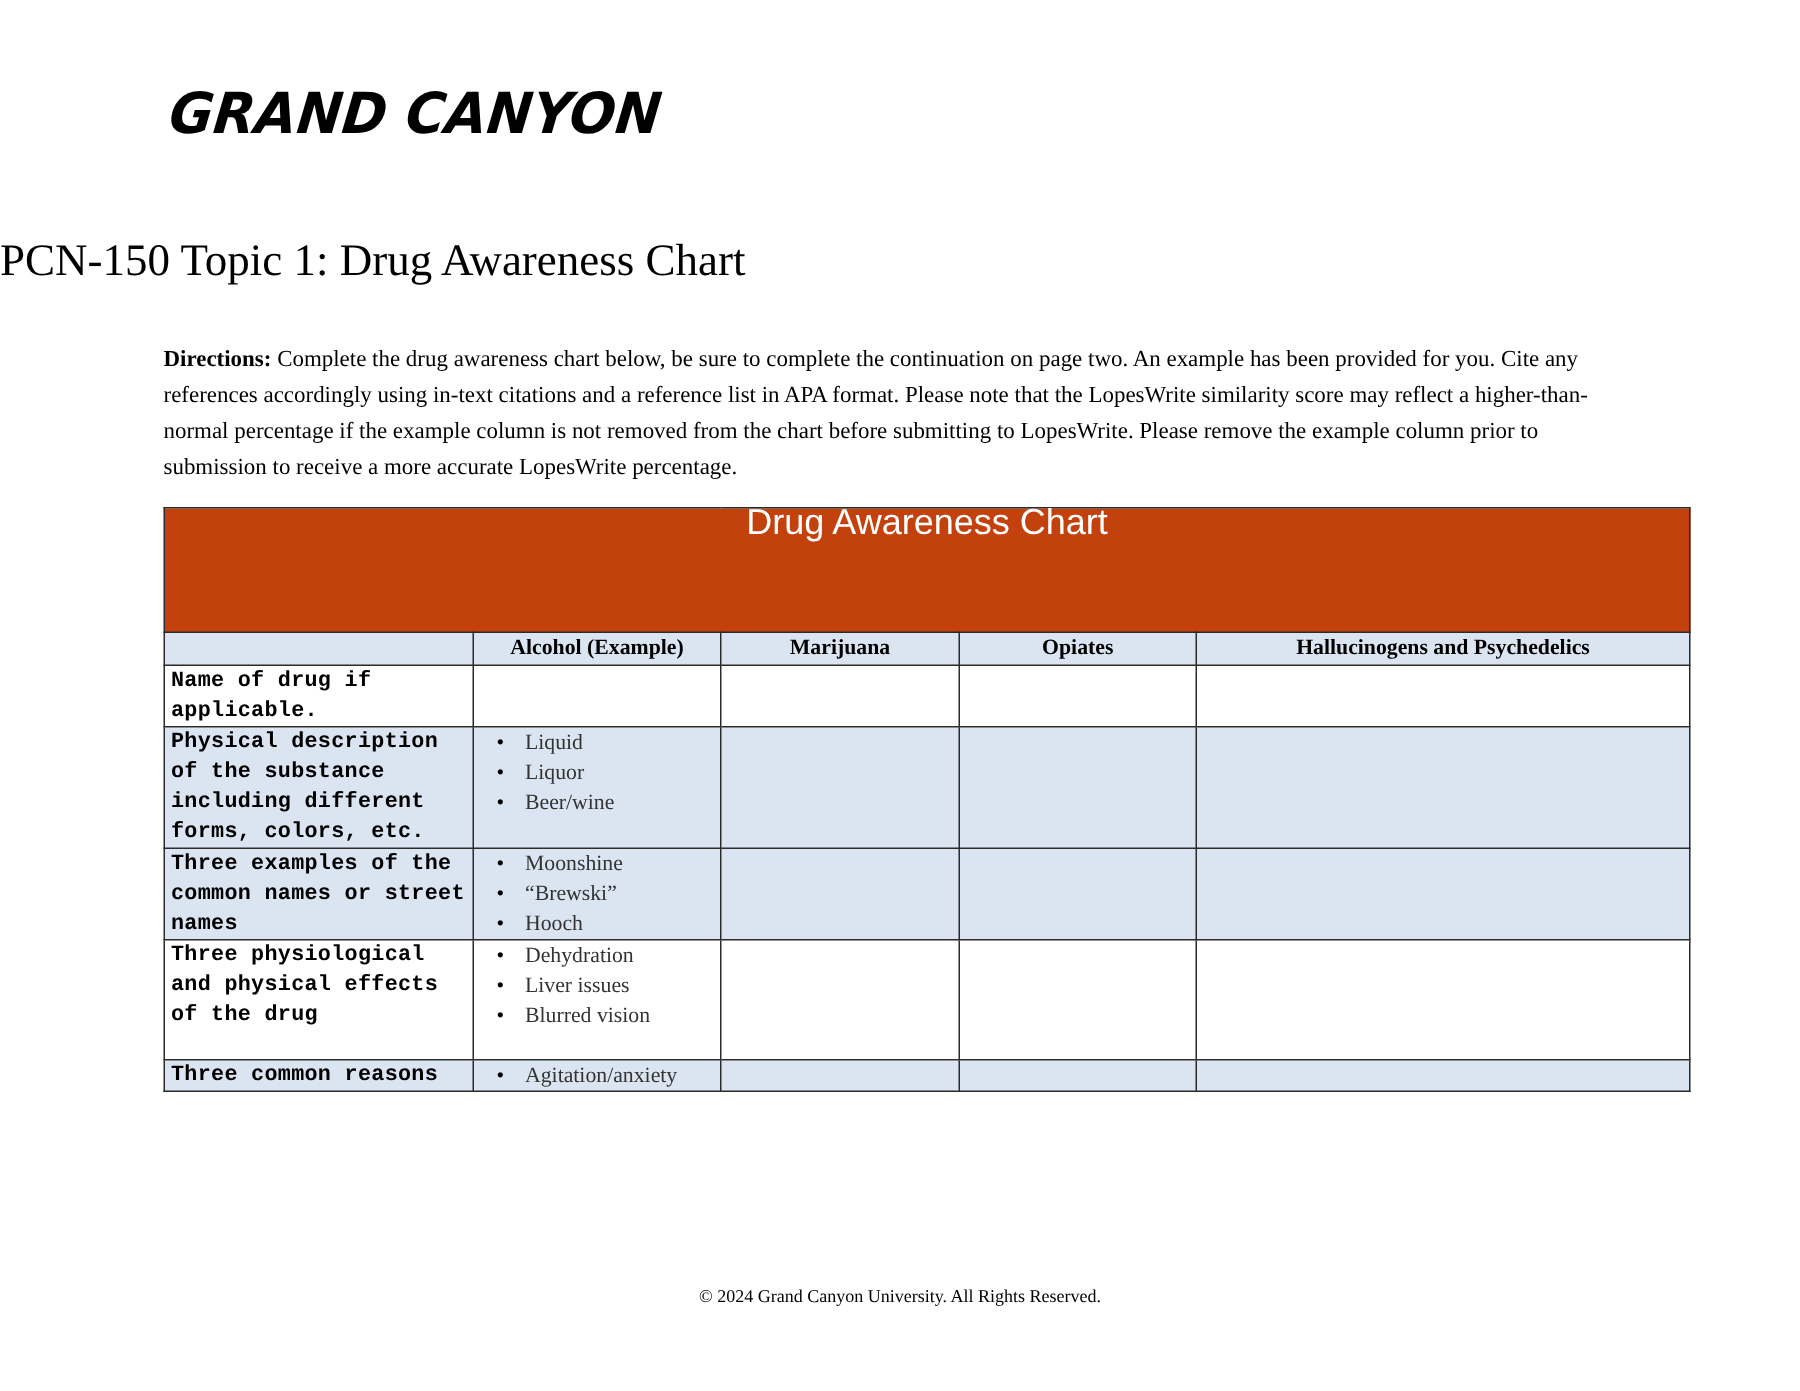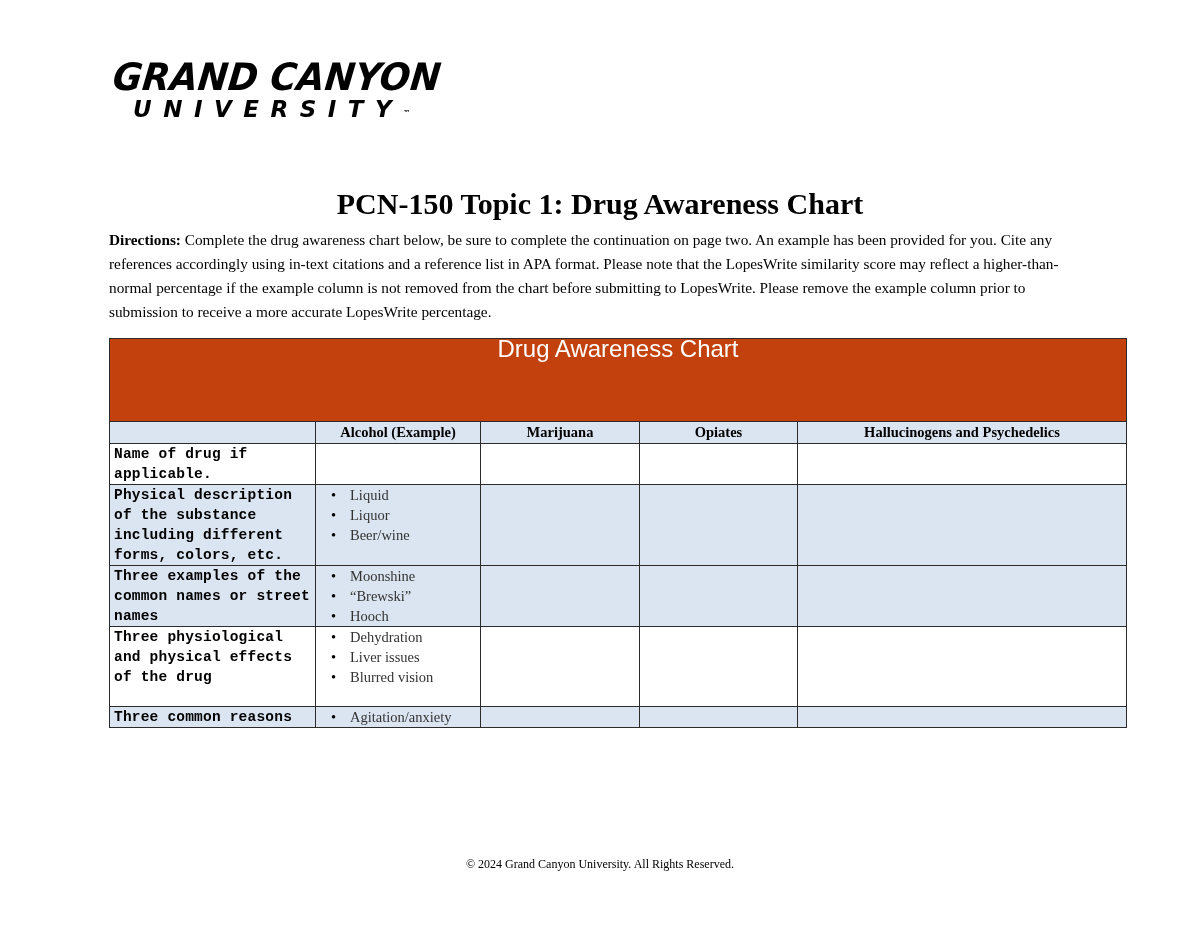--- a/index.html
+++ b/index.html
@@ -6,22 +6,22 @@
   body { width:1200px; height:927px; position:relative; overflow:hidden;
          font-family:"Liberation Serif", serif; color:#000; }
   .logo { position:absolute; left:113px; top:58px; width:320px; }
   .logo .l1 { font-family:"DejaVu Sans", sans-serif; font-weight:bold; font-style:italic;
               font-size:36px; letter-spacing:0px; line-height:38px; transform:skewX(-6deg) scaleY(1.05);
               display:block; white-space:nowrap; }
   .logo .l2 { font-family:"DejaVu Sans", sans-serif; font-weight:bold; font-style:italic;
               font-size:23px; letter-spacing:11.5px; line-height:26px; margin-left:20px;
               display:block; white-space:nowrap; }
   .logo .tm { font-size:7px; letter-spacing:0; vertical-align:top; position:relative; top:4px; }
-  .title { position:absolute; left:0; width:1200px; top:186px; text-align:center;
-           font-weight:bold; font-size:30px; line-height:36px; }
+  .title { position:absolute; left:0; width:1200px; top:156px; text-align:left;
+           font-weight:normal; font-size:30px; line-height:36px; }
   .directions { position:absolute; left:109px; top:228px; width:985px;
                 font-size:15.3px; line-height:24px; }
   .directions b { font-weight:bold; }
   table.chart { position:absolute; left:109px; top:338px; width:1017px;
                 border-collapse:collapse; table-layout:fixed; font-size:14.5px; }
   table.chart td { border:1px solid #2b2b2b; vertical-align:top; padding:0 4px; line-height:20px; }
   .band td { background:#c2410c; border:none; height:82px; padding:0;
              color:#fff; text-align:center; vertical-align:middle;
              font-family:"Liberation Sans", sans-serif; font-size:24px; }
   .hdr td { background:#dbe5f1; text-align:center; font-weight:bold; height:21px; line-height:20px; }
@@ -34,21 +34,20 @@
   ul.wide li::before { left:-22px; }
   ul.wide { padding-left:33px; }
   .footer { position:absolute; left:0; width:1200px; top:855px; text-align:center;
             font-size:12px; line-height:18px; }
 </style>
 </head>
 <body>
 
 <div class="logo">
   <span class="l1">GRAND CANYON</span>
-  <span class="l2"><span>UNIVERSITY</span><span class="tm">™</span></span>
 </div>
 
 <div class="title">PCN-150 Topic 1: Drug Awareness Chart</div>
 
 <div class="directions"><b>Directions:</b><span> Complete the drug awareness chart below, be sure to complete the continuation on page two. An example has been provided for you. Cite any references accordingly using in-text citations and a reference list in APA format. Please note that the LopesWrite similarity score may reflect a higher-than-normal percentage if the example column is not removed from the chart before submitting to LopesWrite. Please remove the example column prior to submission to receive a more accurate LopesWrite percentage.</span></div>
 
 <table class="chart">
   <colgroup>
     <col style="width:206px">
       <col style="width:165px">

